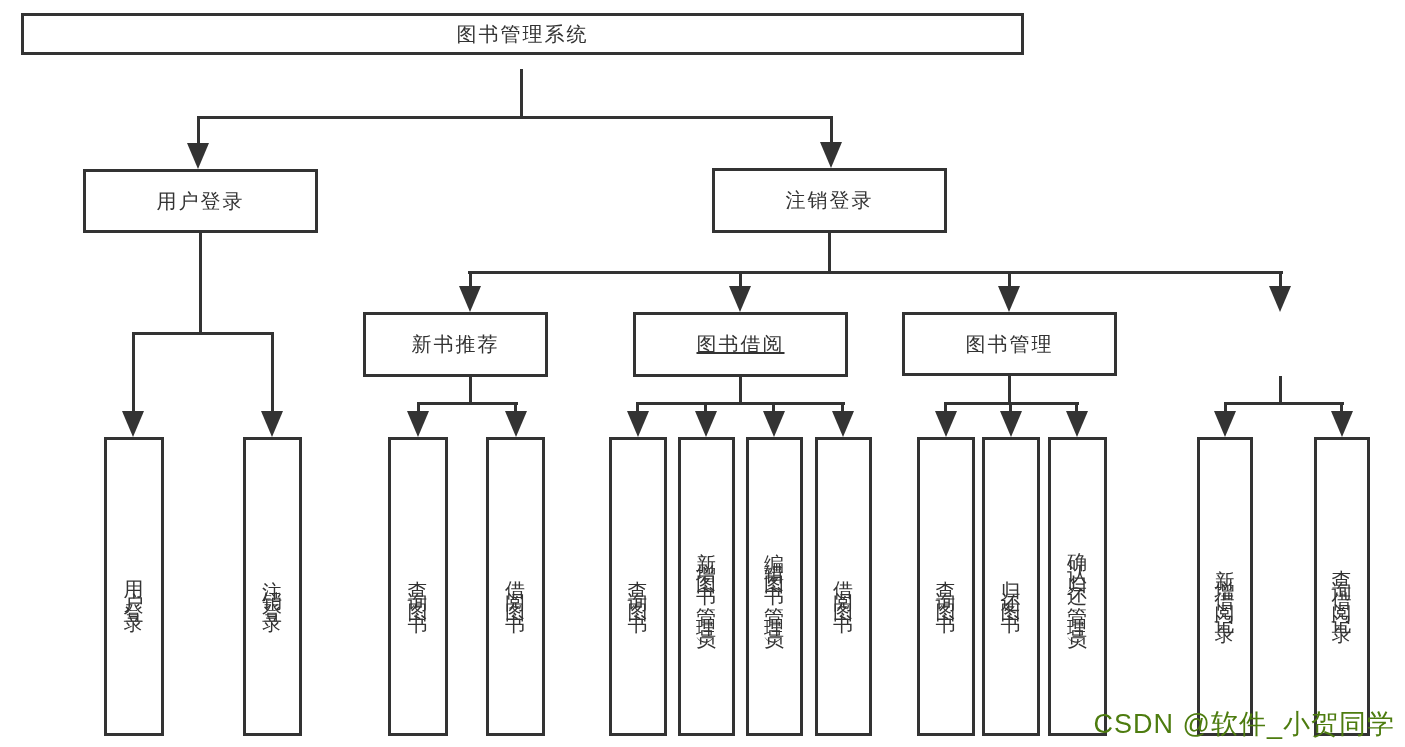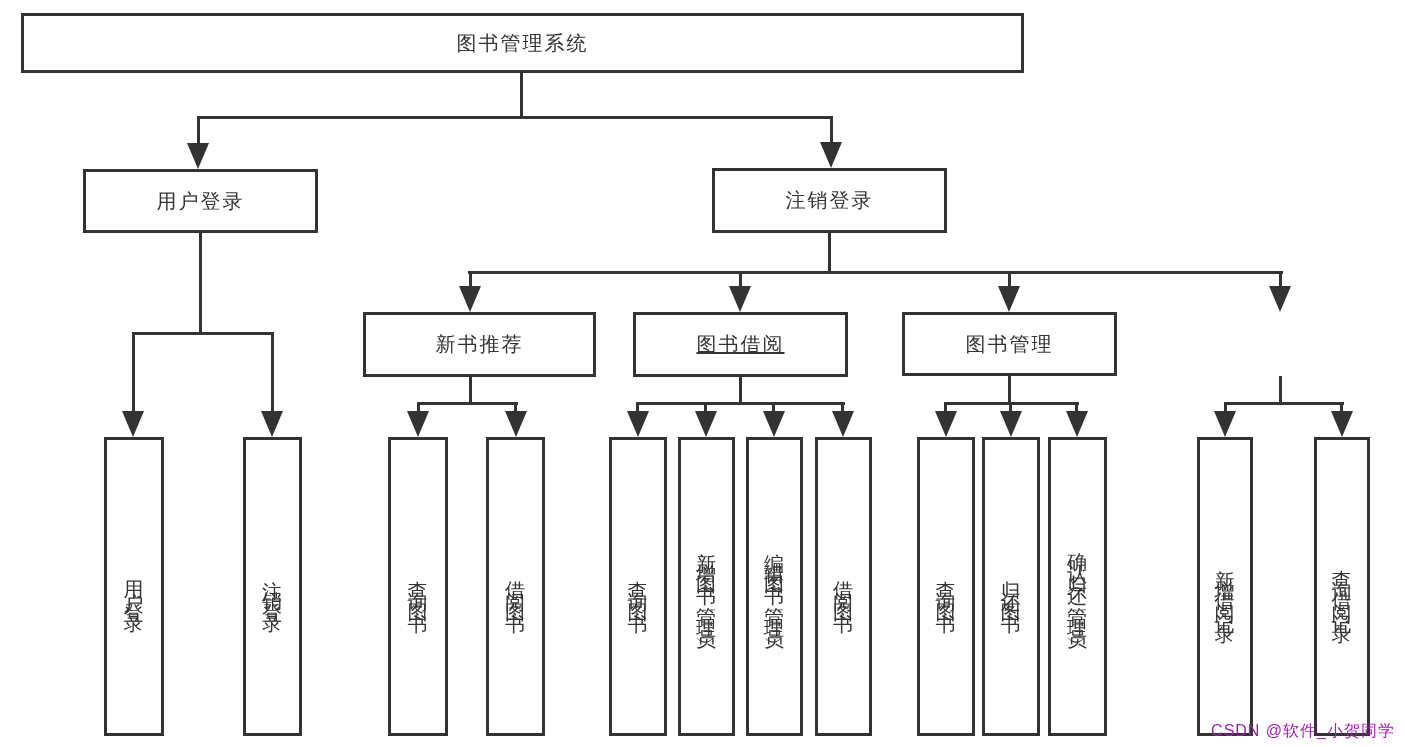--- a/index.html
+++ b/index.html
@@ -43,23 +43,23 @@
     width: 0;
     height: 0;
     border-left: 11px solid transparent;
     border-right: 11px solid transparent;
     border-top: 26px solid #333333;
   }
   #watermark {
     position: absolute;
     right: 10px;
     bottom: 5px;
-    font-size: 16px;
+    font-size: 27px;
     letter-spacing: 1px;
-    color: #a21caf;
+    color: #4d7c0f;
     z-index: 5;
     white-space: nowrap;
   }
 </style>
 </head>
 <body>
 
 <div id="canvas">
   <div id="watermark">CSDN @软件_小贺同学</div>
 <div class="line" style="left: 520px; top: 69px; width: 3px; height: 49px;"></div>
@@ -107,30 +107,30 @@
     <div class="arrow" style="left: 505px; top: 411px;"></div>
     <div class="arrow" style="left: 627px; top: 411px;"></div>
     <div class="arrow" style="left: 695px; top: 411px;"></div>
     <div class="arrow" style="left: 763px; top: 411px;"></div>
     <div class="arrow" style="left: 832px; top: 411px;"></div>
     <div class="arrow" style="left: 935px; top: 411px;"></div>
     <div class="arrow" style="left: 1000px; top: 411px;"></div>
     <div class="arrow" style="left: 1066px; top: 411px;"></div>
     <div class="arrow" style="left: 1214px; top: 411px;"></div>
     <div class="arrow" style="left: 1331px; top: 411px;"></div>
-    <div class="node" style="left: 21px; top: 13px; width: 1003px; height: 60px;">
+    <div class="node" style="left: 21px; top: 13px; width: 1003px; height: 42px;">
       <span>图书管理系统</span>
     </div>
     <div class="node" style="left: 83px; top: 169px; width: 235px; height: 64px;">
       <span>用户登录</span>
     </div>
     <div class="node" style="left: 712px; top: 168px; width: 235px; height: 65px;">
       <span>注销登录</span>
     </div>
-    <div class="node" style="left: 363px; top: 312px; width: 233px; height: 65px;">
+    <div class="node" style="left: 363px; top: 312px; width: 185px; height: 65px;">
       <span>新书推荐</span>
     </div>
     <div class="node" style="left: 633px; top: 312px; width: 215px; height: 65px; text-decoration: underline;">
       <span>图书借阅</span>
     </div>
     <div class="node" style="left: 902px; top: 312px; width: 215px; height: 64px;">
       <span>图书管理</span>
     </div>
     <div class="node v" style="left: 104px; top: 437px; width: 60px; height: 299px;">
       <span>用户登录</span>

